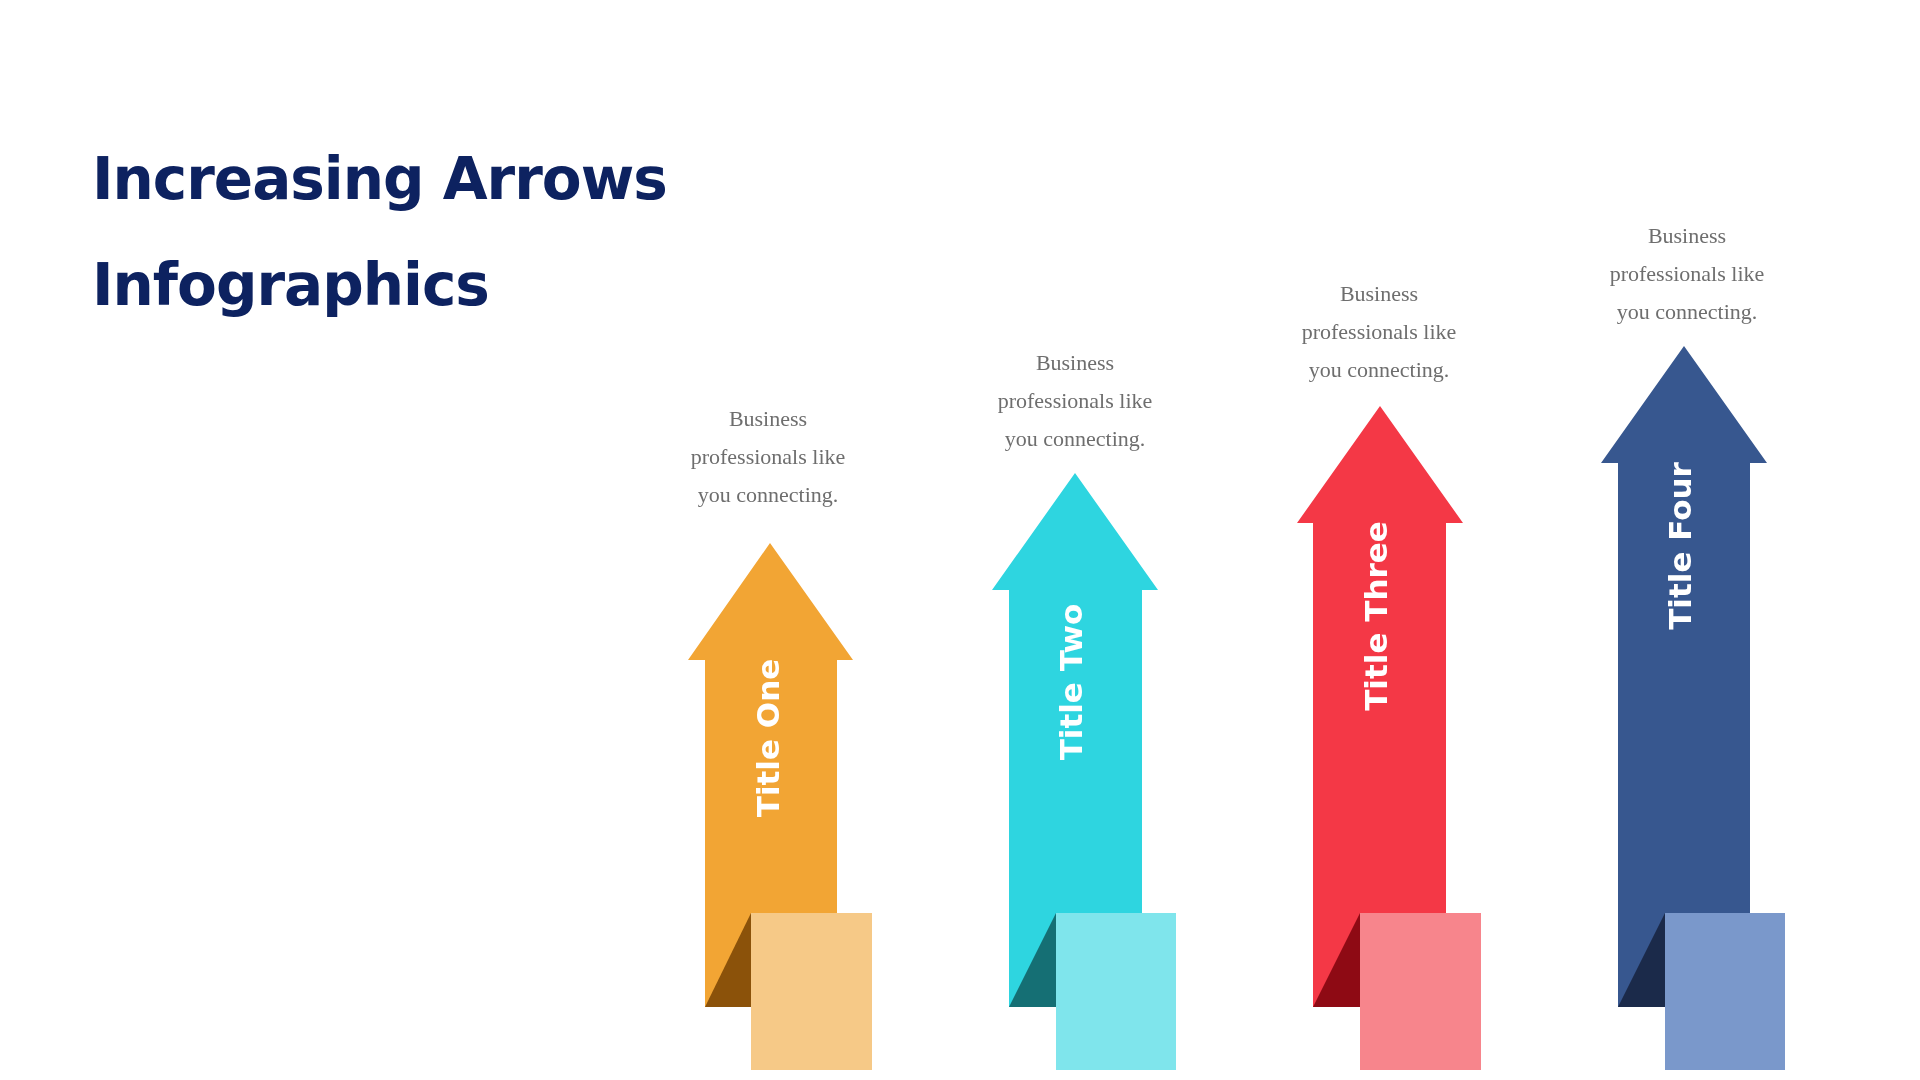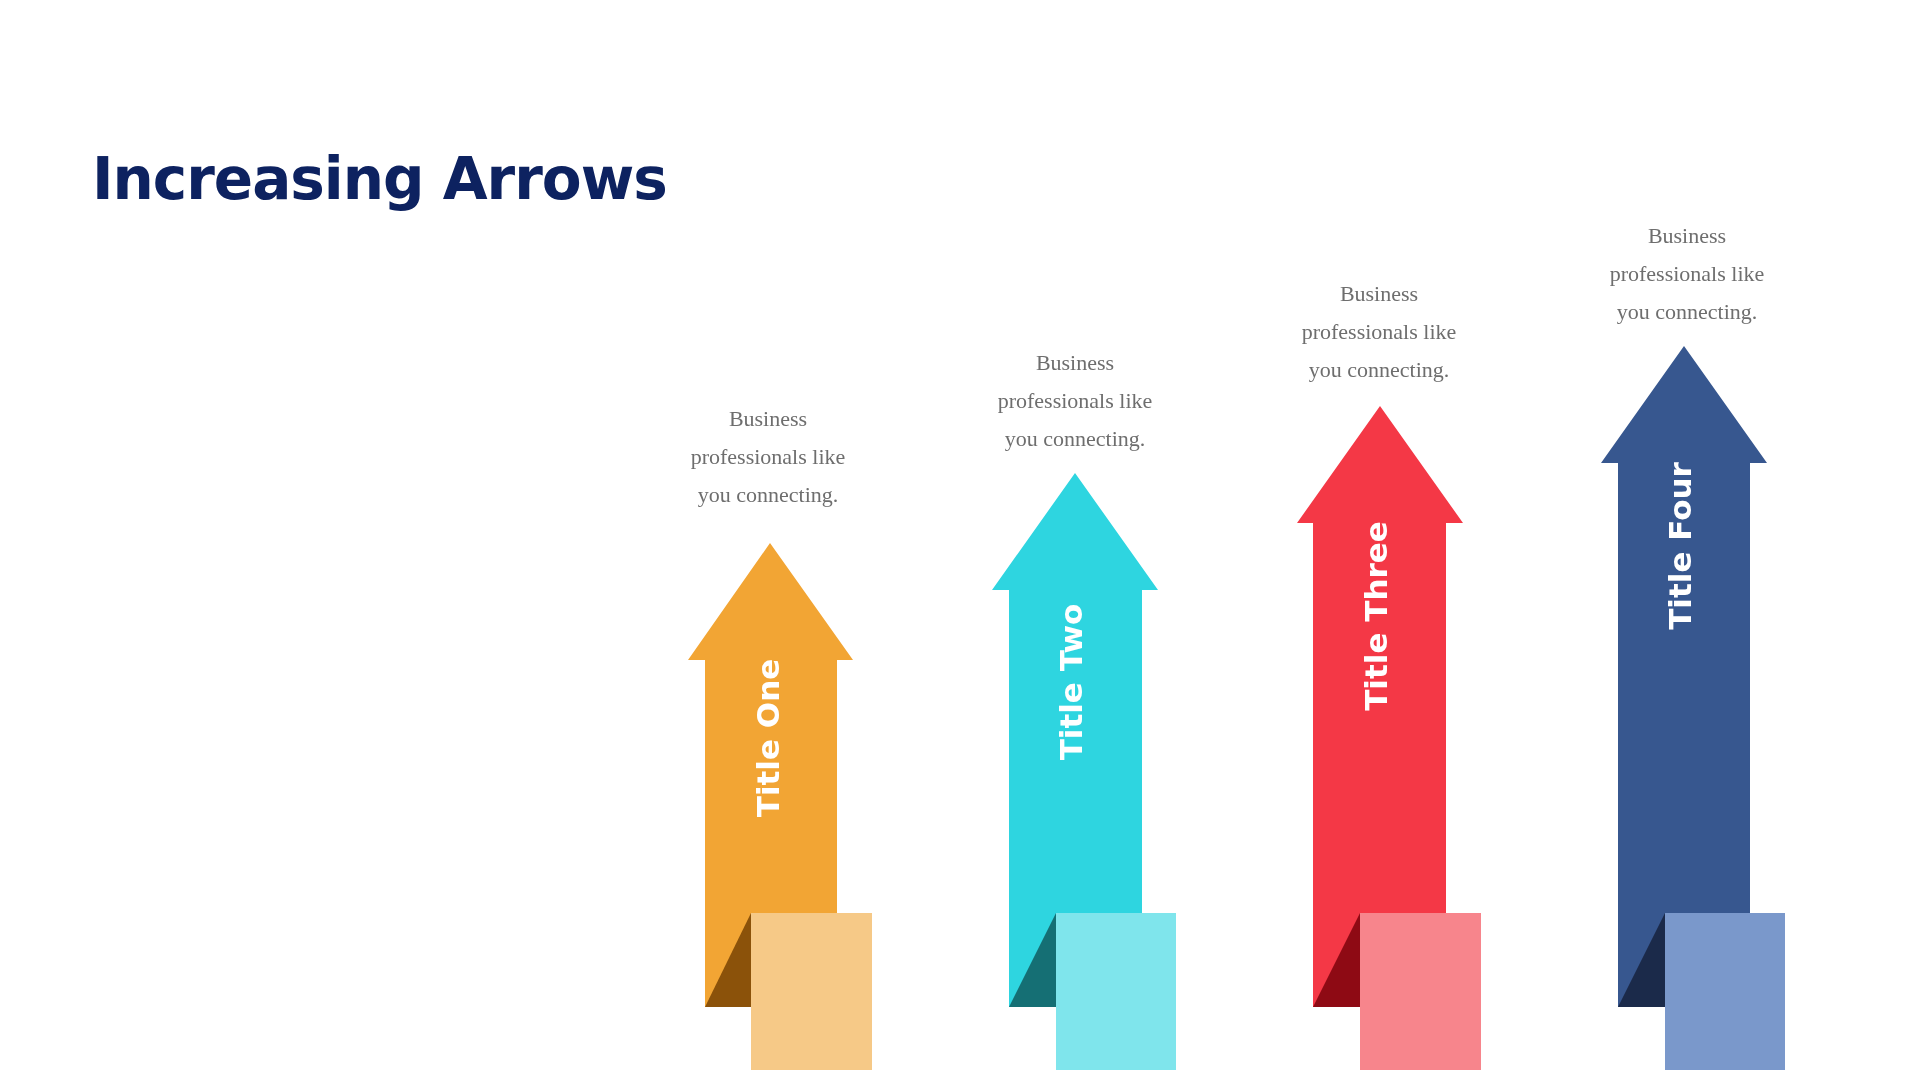--- a/index.html
+++ b/index.html
@@ -9,20 +9,21 @@
   #arrows-svg { position:absolute; left:0; top:0; width:1920px; height:1080px; }
   .desc { position:absolute; width:260px; margin-left:-130px; text-align:center; color:#6e6e6e; font-family:Liberation Serif, serif; font-size:22px; line-height:38px; }
   .desc span { display:block; white-space:nowrap; }
   .arrow-label { position:absolute; color:#ffffff; font-family:"DejaVu Sans", "Liberation Sans", sans-serif; font-weight:bold; font-size:31px; line-height:34px; white-space:nowrap; transform:translate(-50%,-50%) rotate(-90deg); }
 </style>
 </head>
 <body>
 
 <h1 class="slide-title" style="color: rgb(13, 34, 96);">
   <span>Increasing Arrows</span>
+  <span>Infographics</span>
 </h1>
 
 <svg id="arrows-svg" viewBox="0 0 1920 1080" xmlns="http://www.w3.org/2000/svg">
   <g>
     <polygon class="arrow-body" points="770,543 853,660 837,660 837,1007 705,1007 705,660 688,660" fill="#F2A534"></polygon>
     <polygon class="arrow-shadow" points="751,913 705,1007 751,1007" fill="#8B520A"></polygon>
     <rect class="arrow-tab" x="751" y="913" width="121" height="157" fill="#F6C987"></rect>
   </g>
   <g>
     <polygon class="arrow-body" points="1075,473 1158,590 1142,590 1142,1007 1009,1007 1009,590 992,590" fill="#2ED5E0"></polygon>

